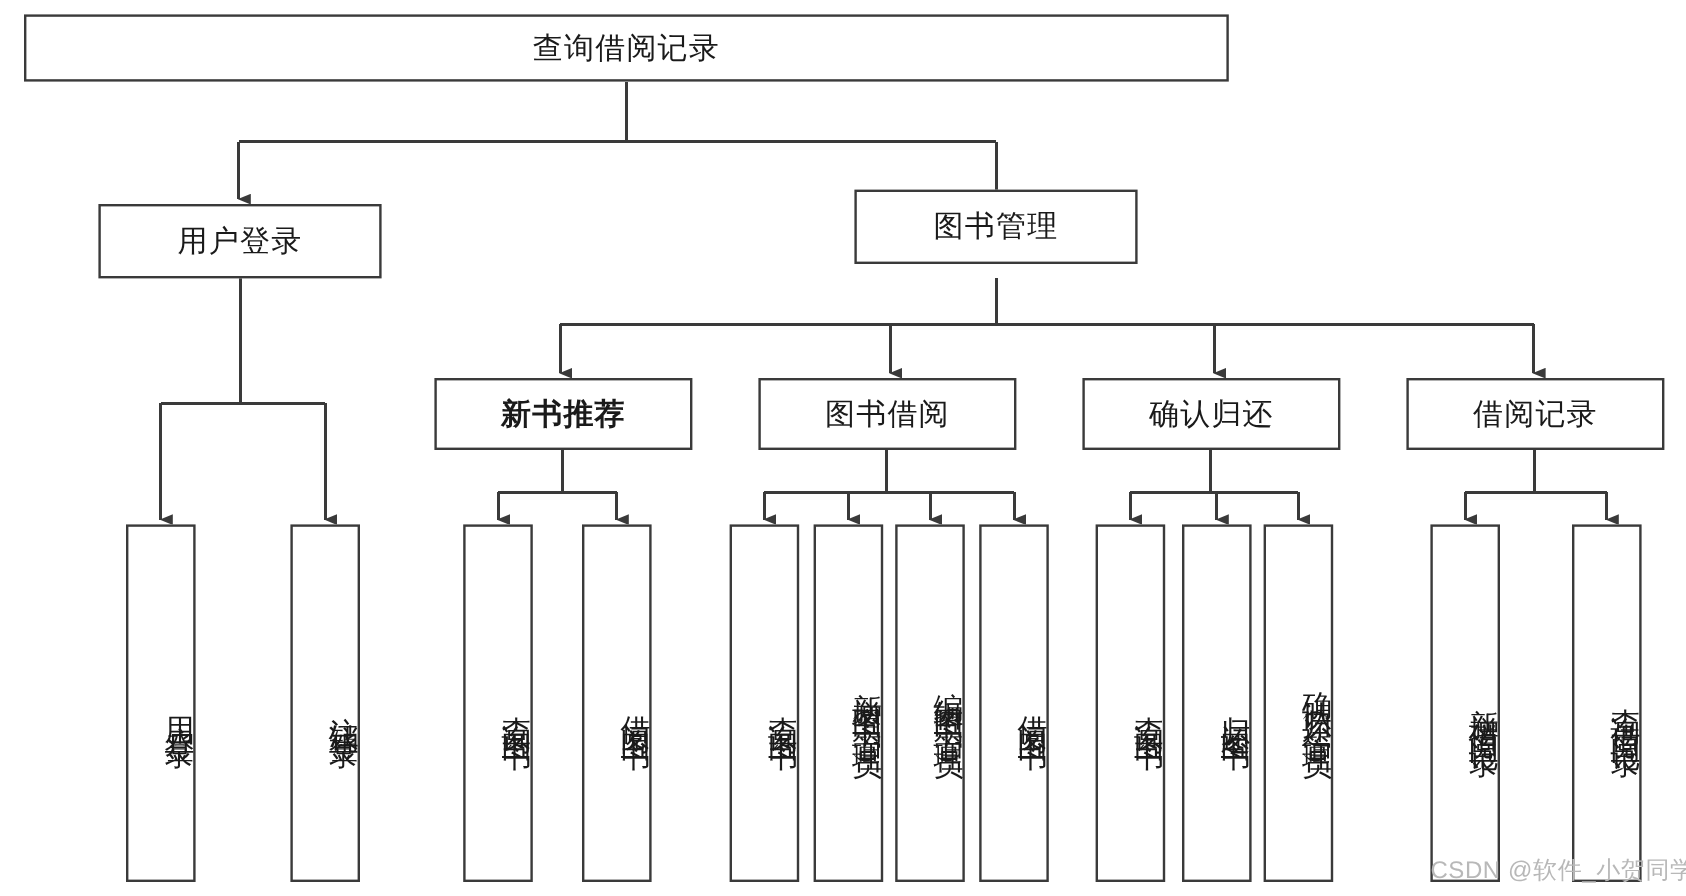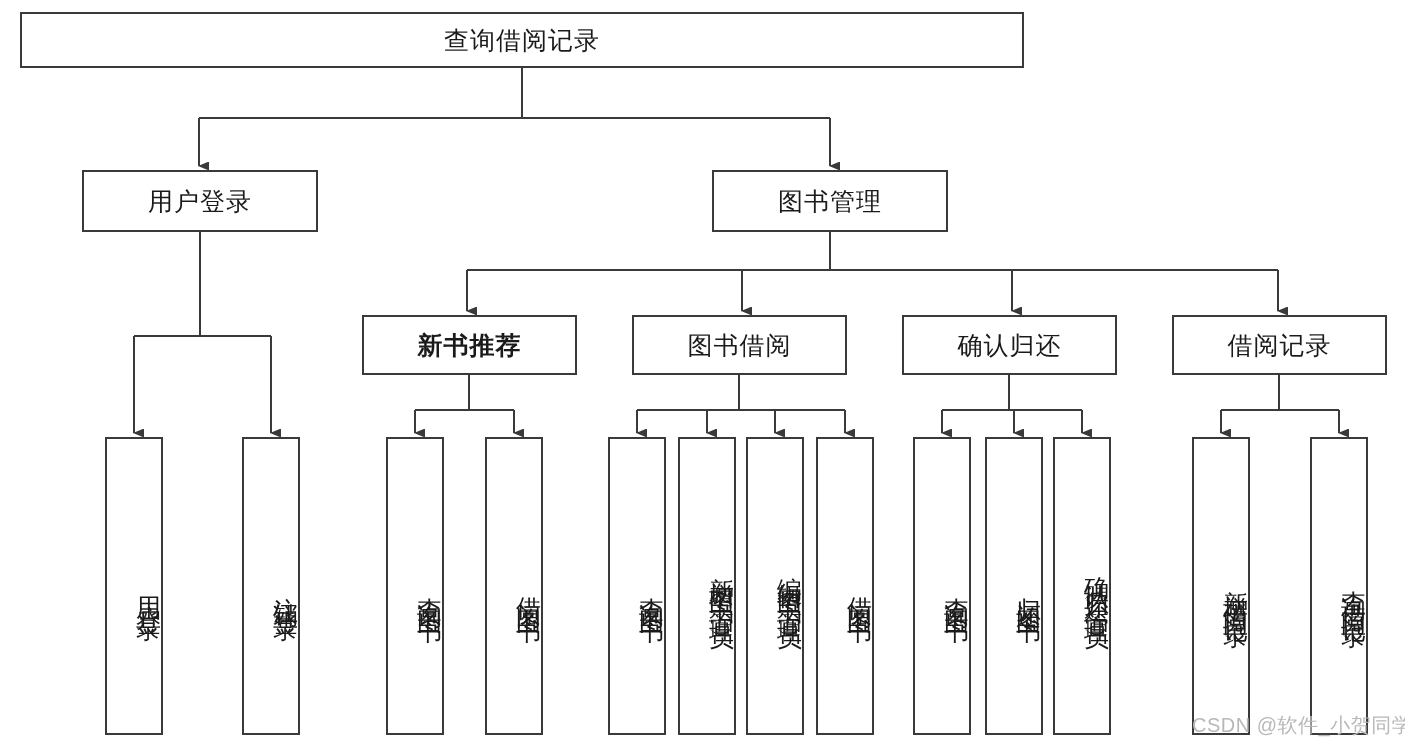--- a/index.html
+++ b/index.html
@@ -121,21 +121,21 @@
     </g>
   </svg>
 
   <div class="node horiz title" style="left:20px; top:12px; width:1004px; height:56px;">
     <span>查询借阅记录</span>
   </div>
 
   <div class="node horiz" style="left:82px; top:170px; width:236px; height:62px;">
     <span>用户登录</span>
   </div>
-  <div class="node horiz" style="left:712px; top:170px; width:236px; height:62px;">
+  <div class="node horiz" style="left:712px; top:158px; width:236px; height:62px;">
     <span>图书管理</span>
   </div>
 
   <div class="node horiz" style="left:362px; top:315px; width:215px; height:60px;font-weight:bold;">
     <span>新书推荐</span>
   </div>
   <div class="node horiz" style="left:632px; top:315px; width:215px; height:60px;">
     <span>图书借阅</span>
   </div>
   <div class="node horiz" style="left:902px; top:315px; width:215px; height:60px;">

